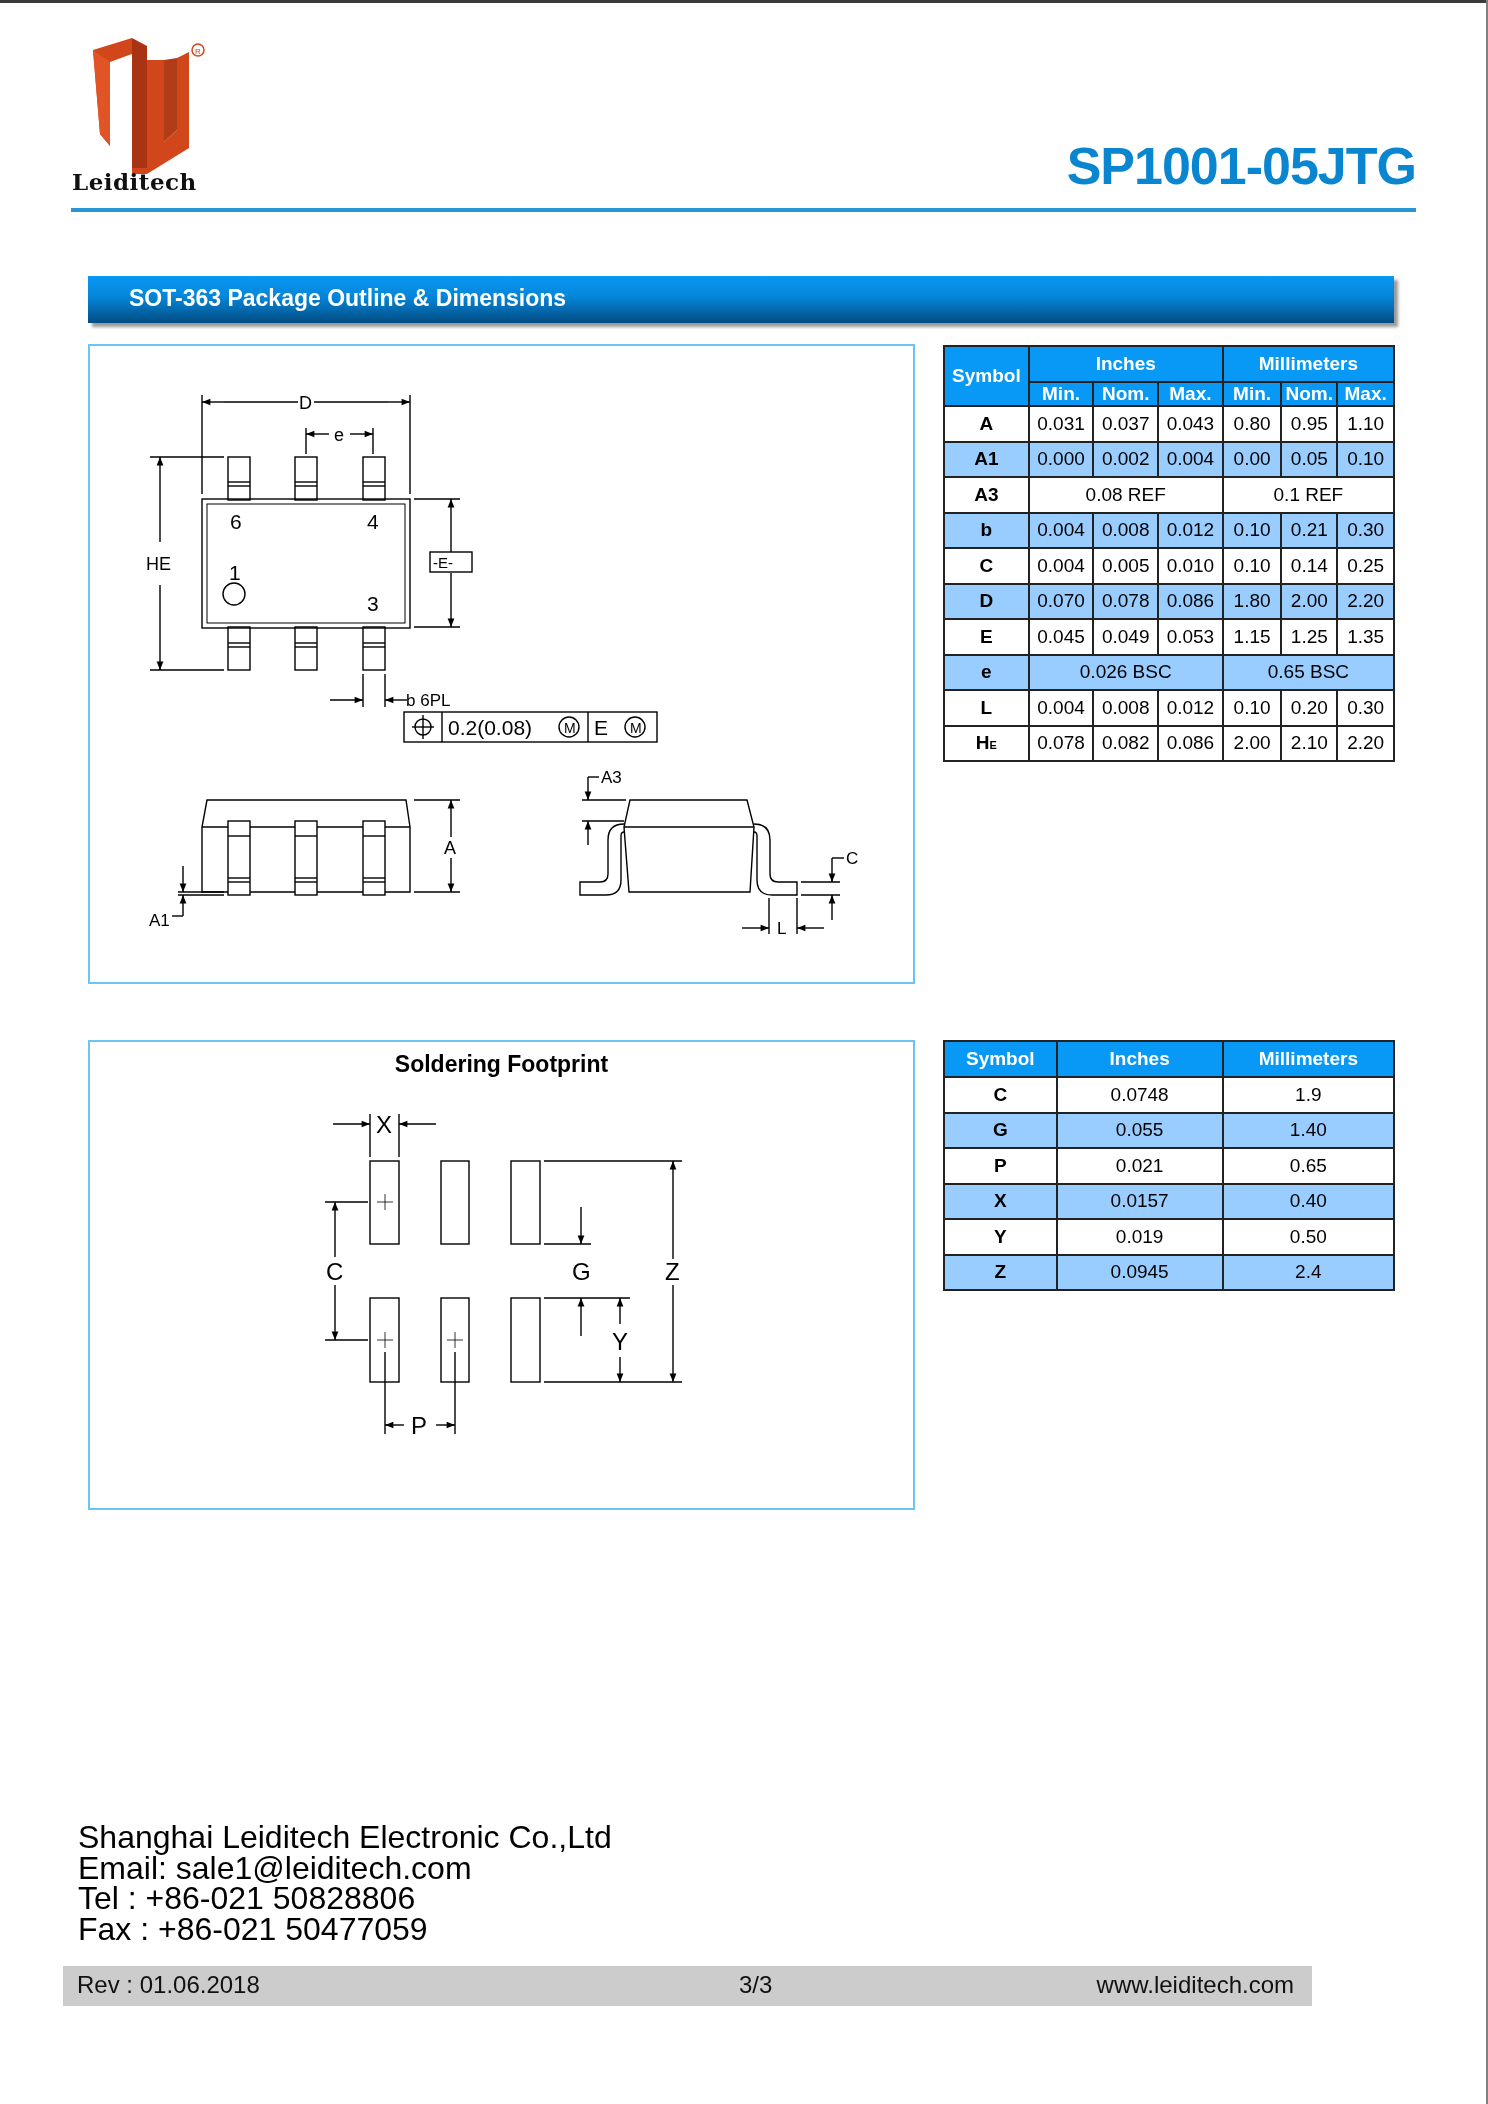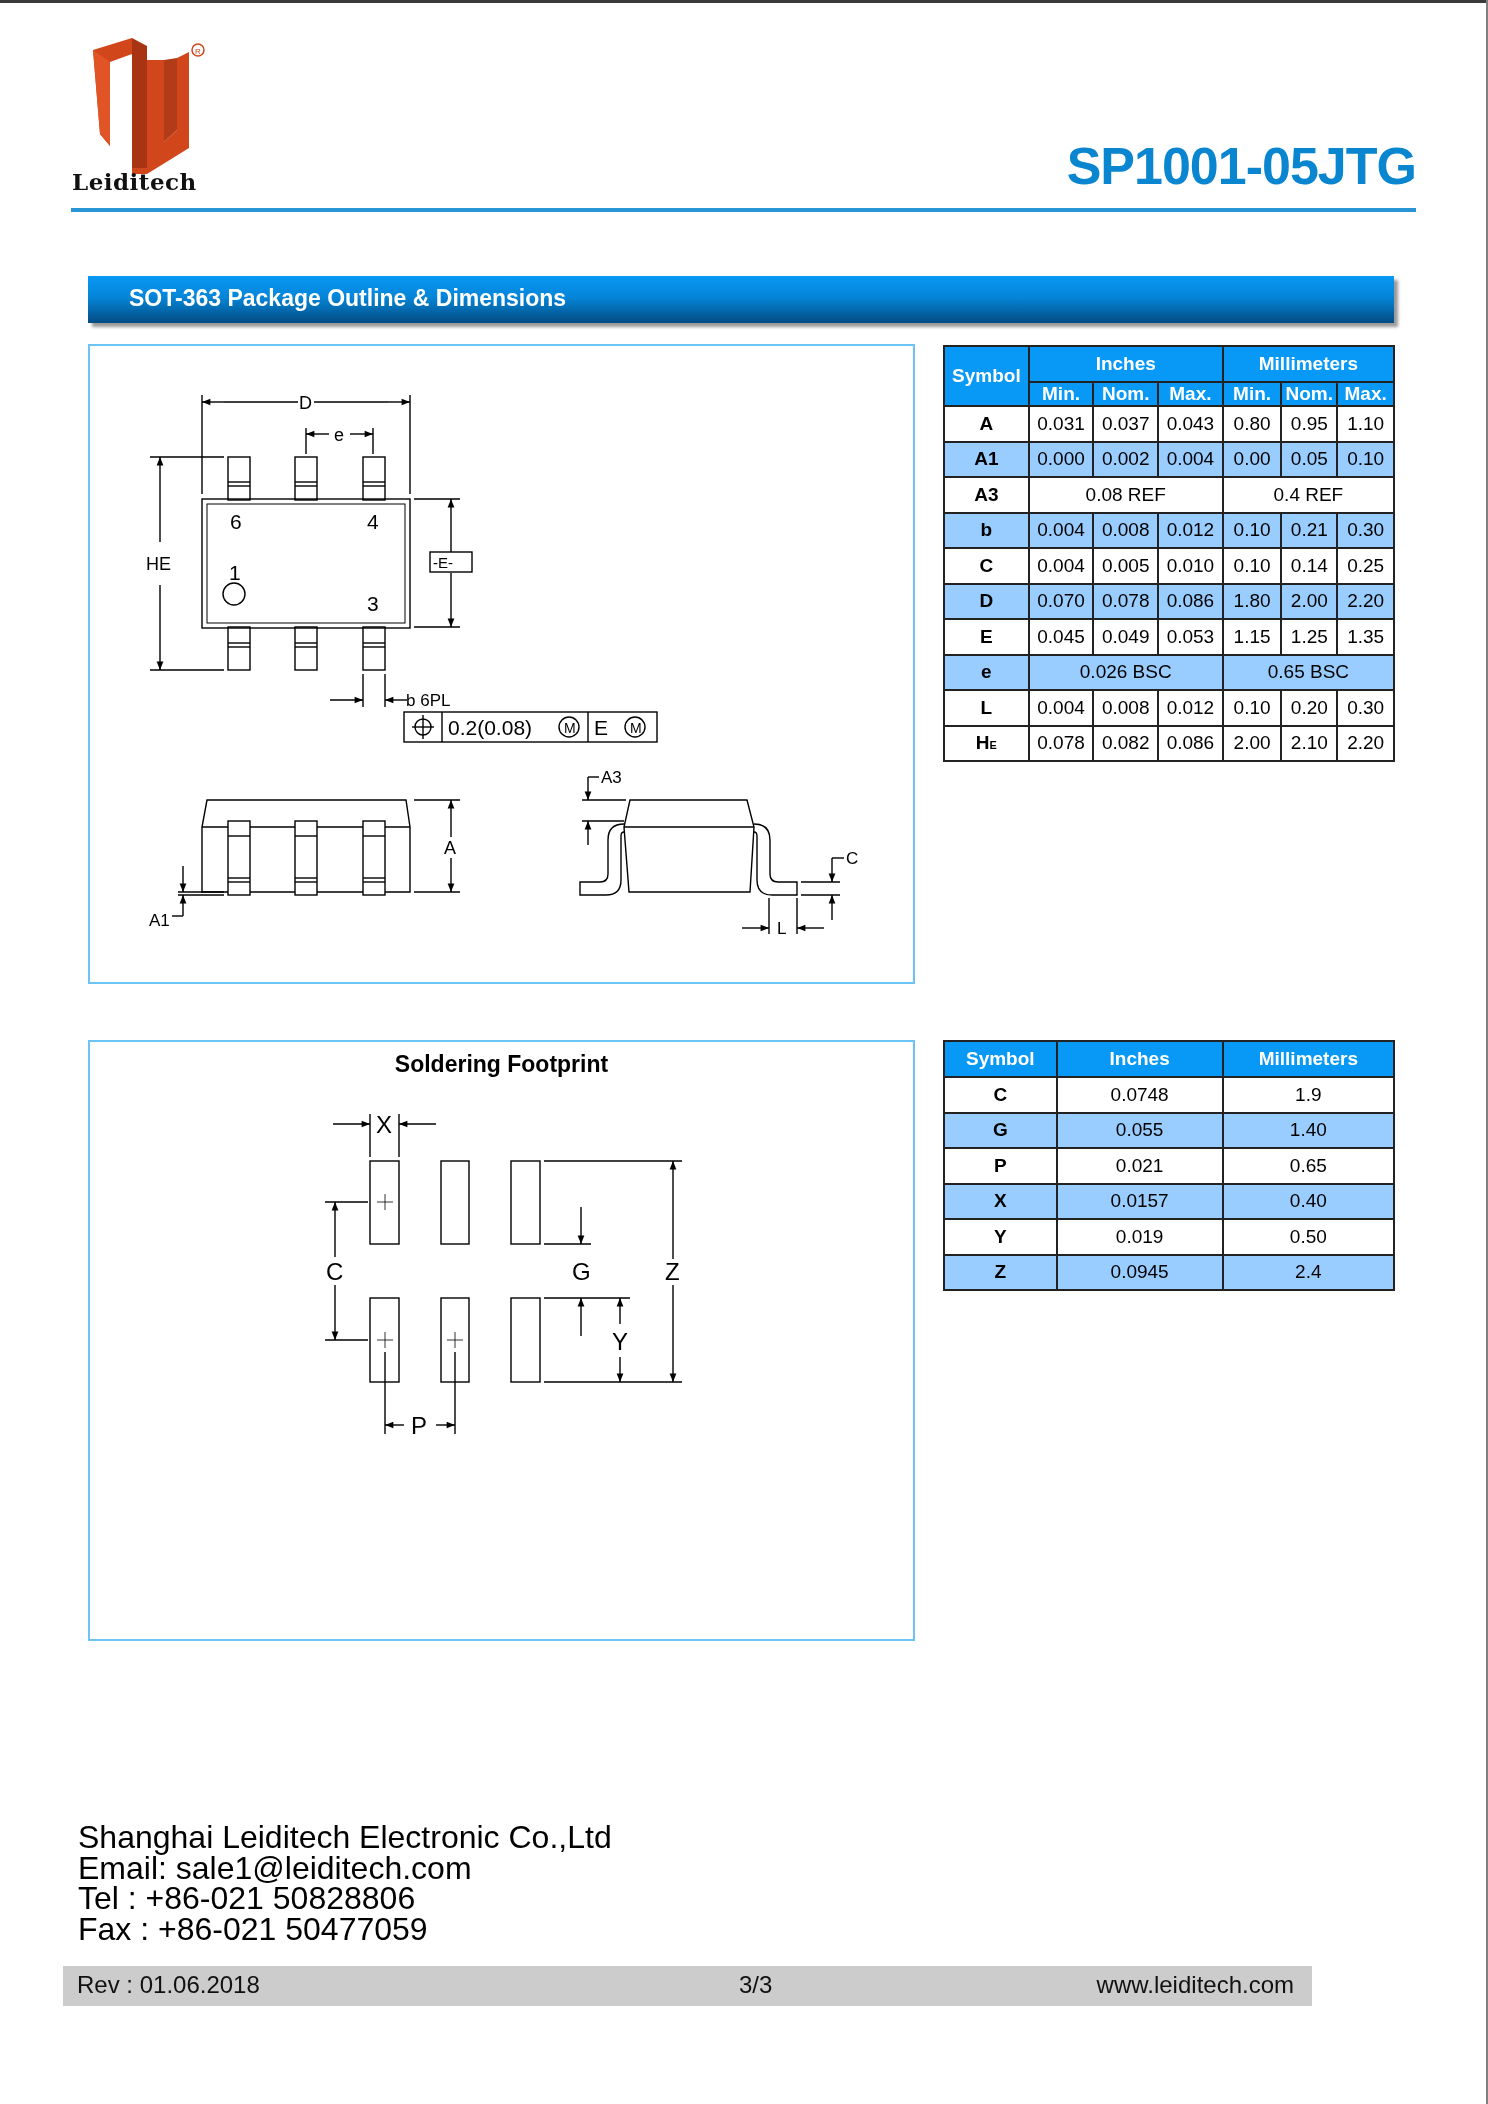--- a/index.html
+++ b/index.html
@@ -13,21 +13,21 @@
   .doc-title { position: absolute; right: 72px; top: 136px; font-family: "Liberation Sans", sans-serif; font-weight: bold; font-size: 52px; color: #0a86d0; letter-spacing: -1px; }
   .header-rule { position: absolute; left: 71px; top: 208px; width: 1345px; height: 4px; background: #2a95d6; }
 
   .section-banner { position: absolute; left: 88px; top: 276px; width: 1306px; height: 47px;
     background: linear-gradient(to bottom, #0898f5 0%, #0585d8 45%, #024c82 100%);
     box-shadow: 4px 4px 3px #9a9a9a; }
   .section-banner span { position: absolute; left: 22px; top: 9px; font-family: "Liberation Sans", sans-serif; font-weight: bold; font-size: 23px; color: #fff; margin-left: 19px; }
 
   .frame { position: absolute; border: 2px solid #6cc3f5; background: #fff; }
   .frame-outline { left: 88px; top: 344px; width: 827px; height: 640px; }
-  .frame-footprint { left: 88px; top: 1040px; width: 827px; height: 601px; }
+  .frame-footprint { left: 88px; top: 1040px; width: 827px; height: 470px; }
   .footprint-title { position: absolute; left: 0; width: 100%; top: 9px; text-align: center; font-family: "Liberation Sans", sans-serif; font-weight: bold; font-size: 23px; }
 
   svg.drawing { position: absolute; left: 0; top: 0; }
   svg text { font-family: "Liberation Sans", sans-serif; }
 
   table.dims { position: absolute; border-collapse: collapse; font-family: "Liberation Sans", sans-serif; }
   table.dims td, table.dims th { border: 2px solid #222; text-align: center; font-size: 19px; padding: 0; }
   table.dims th { background: #0898f5; color: #fff; font-weight: bold; }
   table.dims td.sym { font-weight: bold; }
   table.dims tr.alt td { background: #99ccff; }
@@ -242,21 +242,21 @@
     <td>0.000</td>
     <td>0.002</td>
     <td>0.004</td>
     <td>0.00</td>
     <td>0.05</td>
     <td>0.10</td>
   </tr>
   <tr class="plain">
     <td class="sym">A3</td>
     <td colspan="3">0.08 REF</td>
-    <td colspan="3">0.4 REF</td>
+    <td colspan="3">0.1 REF</td>
   </tr>
   <tr class="alt">
     <td class="sym">b</td>
     <td>0.004</td>
     <td>0.008</td>
     <td>0.012</td>
     <td>0.10</td>
     <td>0.21</td>
     <td>0.30</td>
   </tr>

